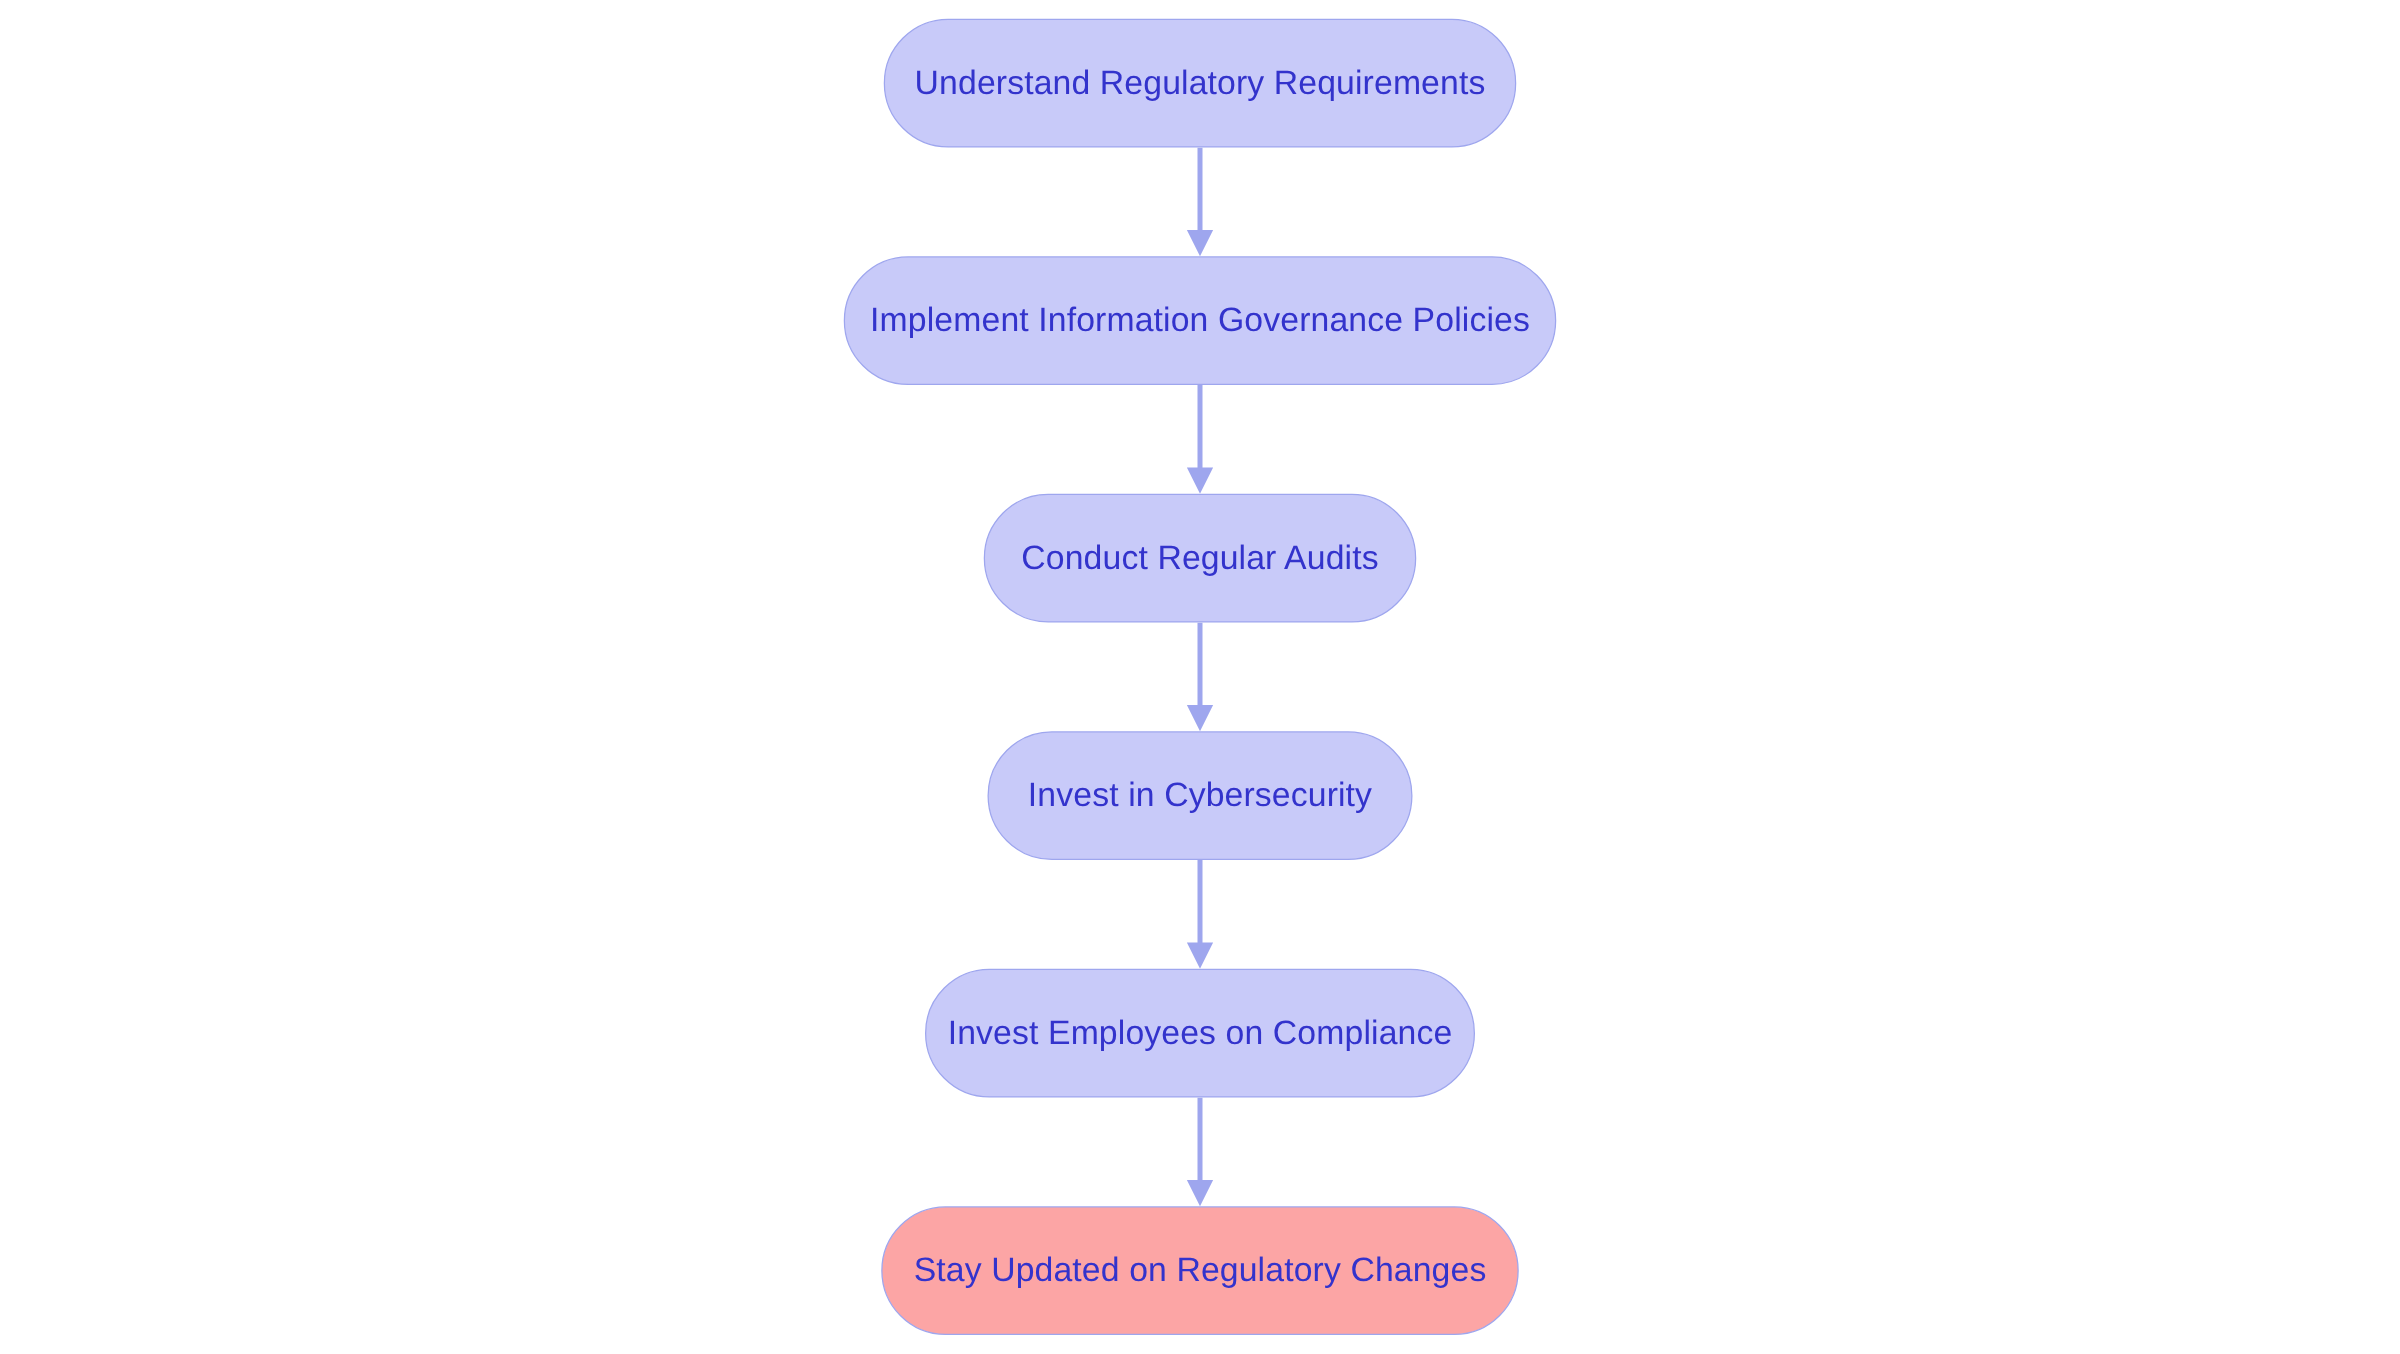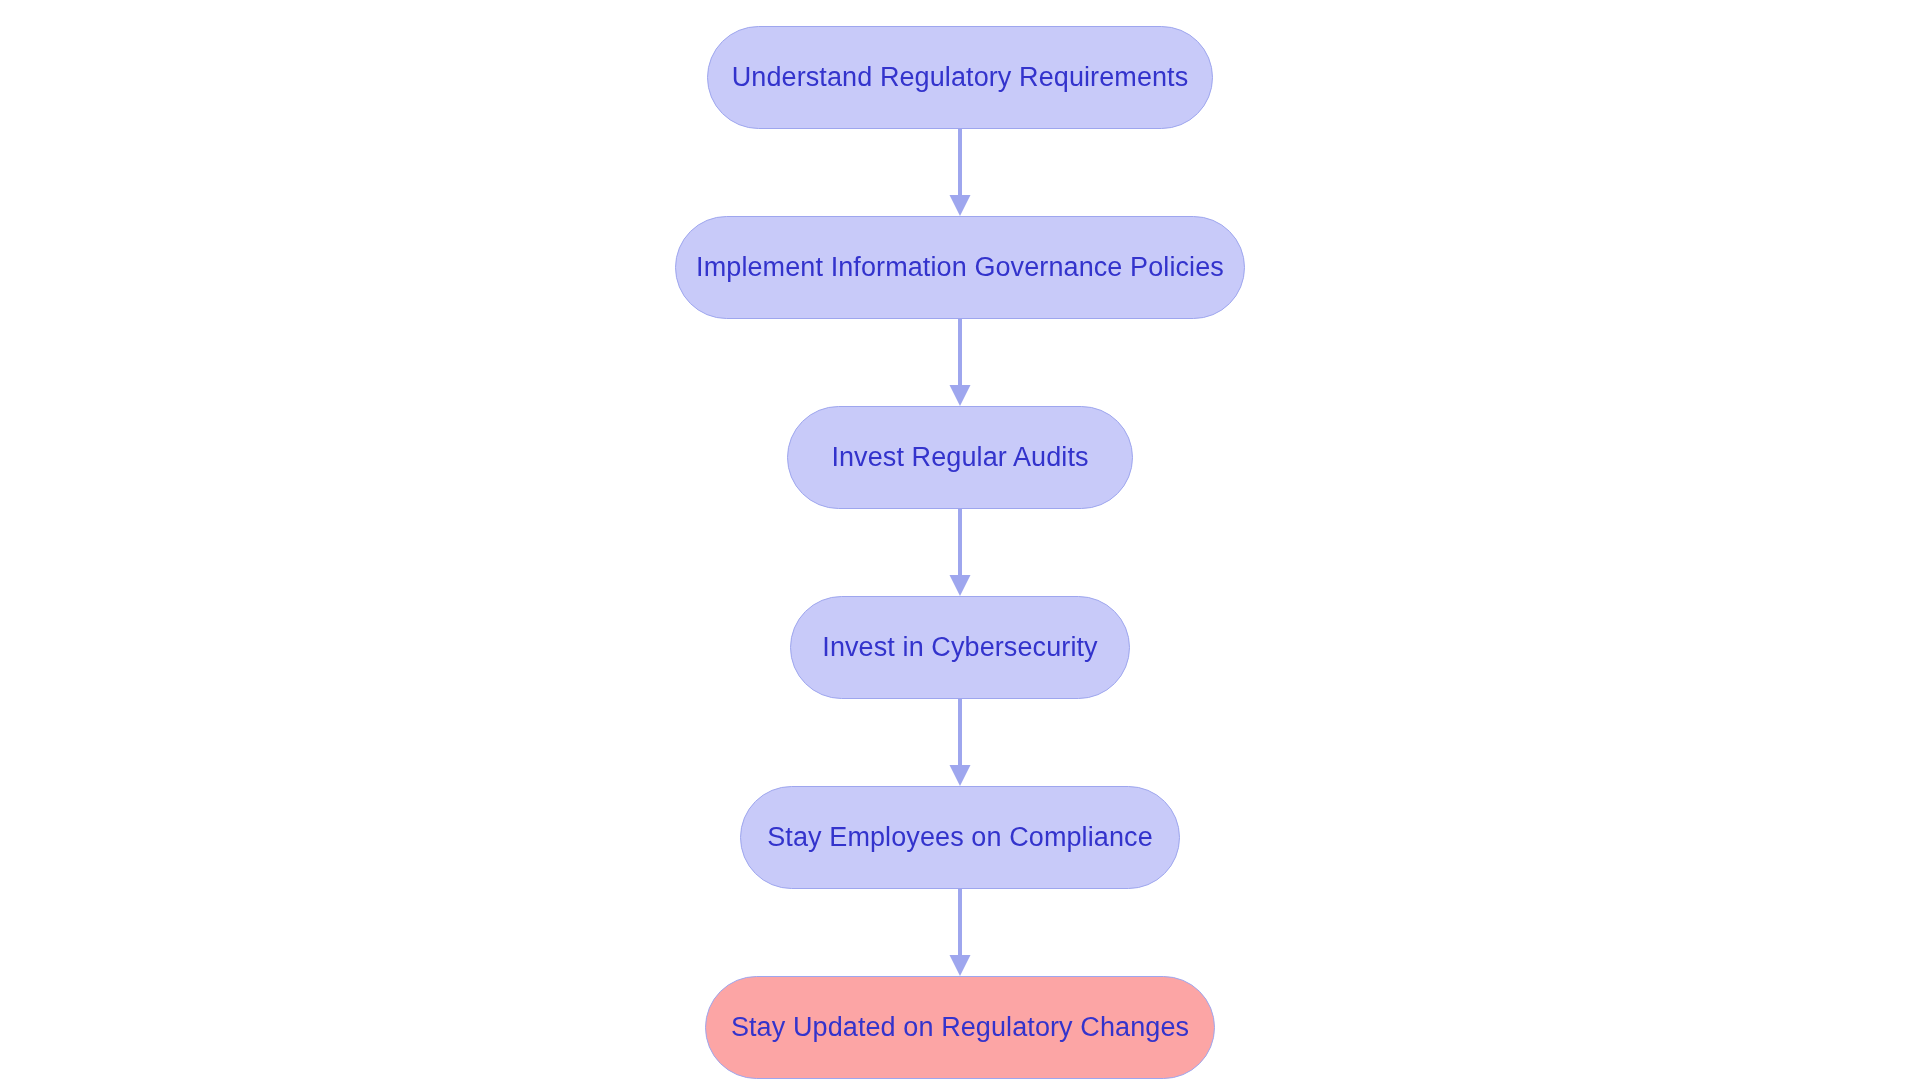--- a/index.html
+++ b/index.html
@@ -63,21 +63,21 @@
   .flow-connector svg {
     display: block;
   }
 </style>
 </head>
 <body>
 
 <div id="flowchart-canvas" style="width: 1920px; height: 1083px; background: rgb(255, 255, 255);">
   <div class="flow-column" style="top: 15px;">
 
-    <div class="flow-node" style="width: 506px; background: rgb(200, 202, 249); border-color: rgb(158, 166, 238); margin-top: 11px;">
+    <div class="flow-node" style="width: 506px; background: rgb(200, 202, 249); border-color: rgb(158, 166, 238);">
       <span class="flow-node-label" style="color: rgb(51, 51, 204);">Understand Regulatory Requirements</span>
     </div>
 
     <span class="flow-connector">
       <svg width="22" height="87" viewBox="0 0 22 87" xmlns="http://www.w3.org/2000/svg" aria-hidden="true">
         <line x1="11" y1="0" x2="11" y2="67" stroke="#9ea6ee" stroke-width="4"></line>
         <polygon points="11,87 0.5,66 21.5,66" fill="#9ea6ee"></polygon>
       </svg>
     </span>
 
@@ -86,21 +86,21 @@
     </div>
 
     <span class="flow-connector">
       <svg width="22" height="87" viewBox="0 0 22 87" xmlns="http://www.w3.org/2000/svg" aria-hidden="true">
         <line x1="11" y1="0" x2="11" y2="67" stroke="#9ea6ee" stroke-width="4"></line>
         <polygon points="11,87 0.5,66 21.5,66" fill="#9ea6ee"></polygon>
       </svg>
     </span>
 
     <div class="flow-node" style="width: 346px; background: rgb(200, 202, 249); border-color: rgb(158, 166, 238);">
-      <span class="flow-node-label" style="color: rgb(51, 51, 204);">Invest Regular Audits</span>
+      <span class="flow-node-label" style="color: rgb(51, 51, 204);">Conduct Regular Audits</span>
     </div>
 
     <span class="flow-connector">
       <svg width="22" height="87" viewBox="0 0 22 87" xmlns="http://www.w3.org/2000/svg" aria-hidden="true">
         <line x1="11" y1="0" x2="11" y2="67" stroke="#9ea6ee" stroke-width="4"></line>
         <polygon points="11,87 0.5,66 21.5,66" fill="#9ea6ee"></polygon>
       </svg>
     </span>
 
     <div class="flow-node" style="width: 340px; background: rgb(200, 202, 249); border-color: rgb(158, 166, 238);">
@@ -108,21 +108,21 @@
     </div>
 
     <span class="flow-connector">
       <svg width="22" height="87" viewBox="0 0 22 87" xmlns="http://www.w3.org/2000/svg" aria-hidden="true">
         <line x1="11" y1="0" x2="11" y2="67" stroke="#9ea6ee" stroke-width="4"></line>
         <polygon points="11,87 0.5,66 21.5,66" fill="#9ea6ee"></polygon>
       </svg>
     </span>
 
     <div class="flow-node" style="width: 440px; background: rgb(200, 202, 249); border-color: rgb(158, 166, 238);">
-      <span class="flow-node-label" style="color: rgb(51, 51, 204);">Stay Employees on Compliance</span>
+      <span class="flow-node-label" style="color: rgb(51, 51, 204);">Invest Employees on Compliance</span>
     </div>
 
     <span class="flow-connector">
       <svg width="22" height="87" viewBox="0 0 22 87" xmlns="http://www.w3.org/2000/svg" aria-hidden="true">
         <line x1="11" y1="0" x2="11" y2="67" stroke="#9ea6ee" stroke-width="4"></line>
         <polygon points="11,87 0.5,66 21.5,66" fill="#9ea6ee"></polygon>
       </svg>
     </span>
 
     <div class="flow-node" style="width: 510px; background: #fca5a5; border-color: rgb(158, 166, 238);">

